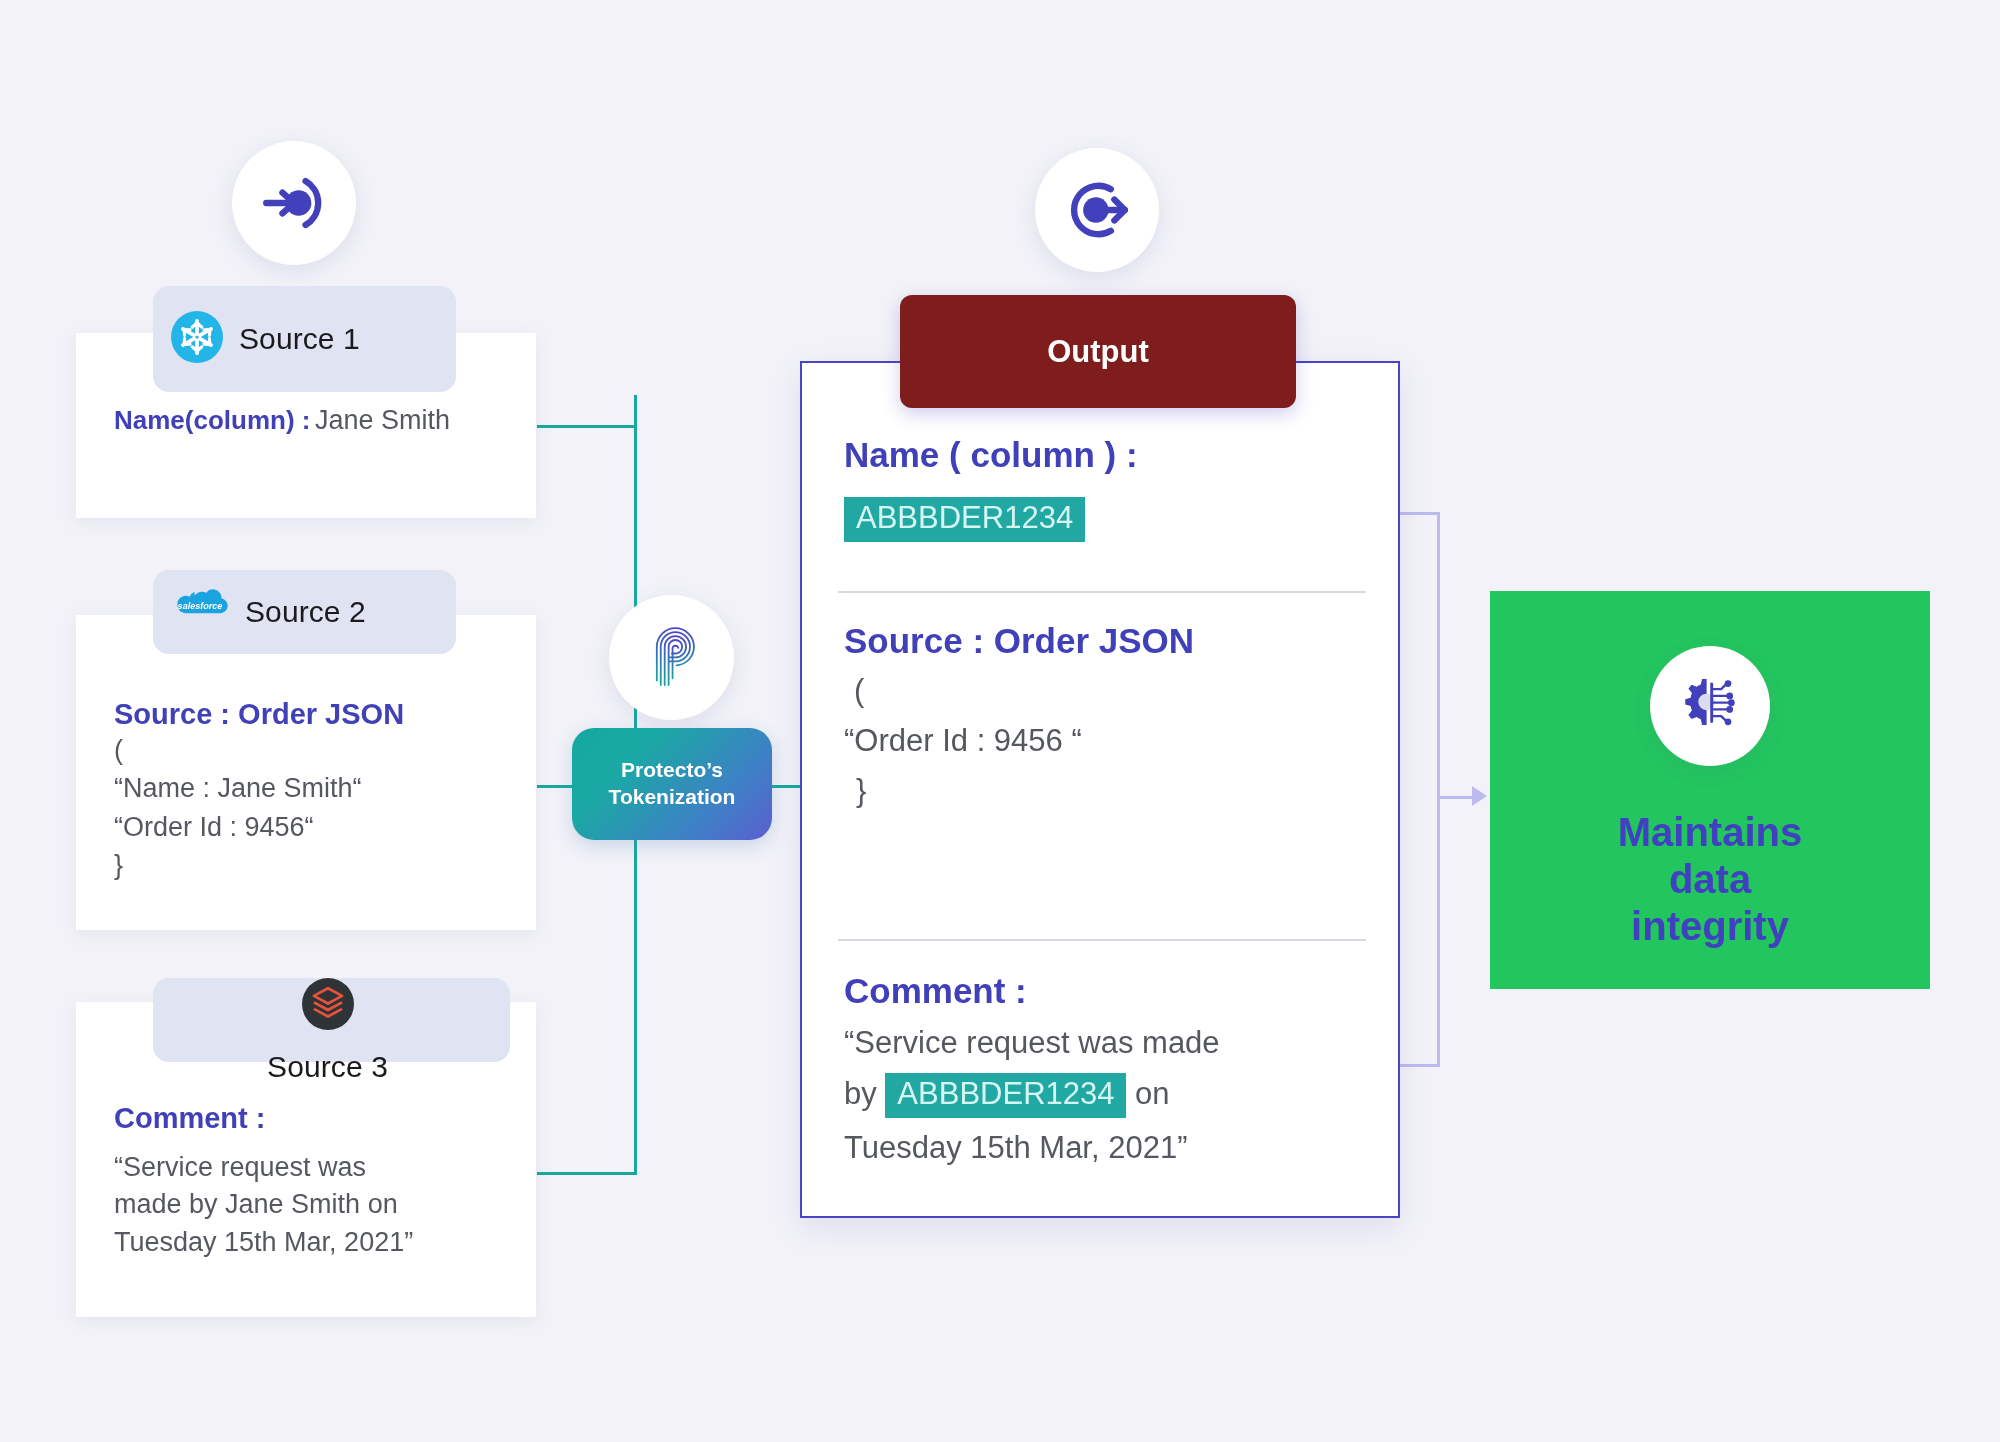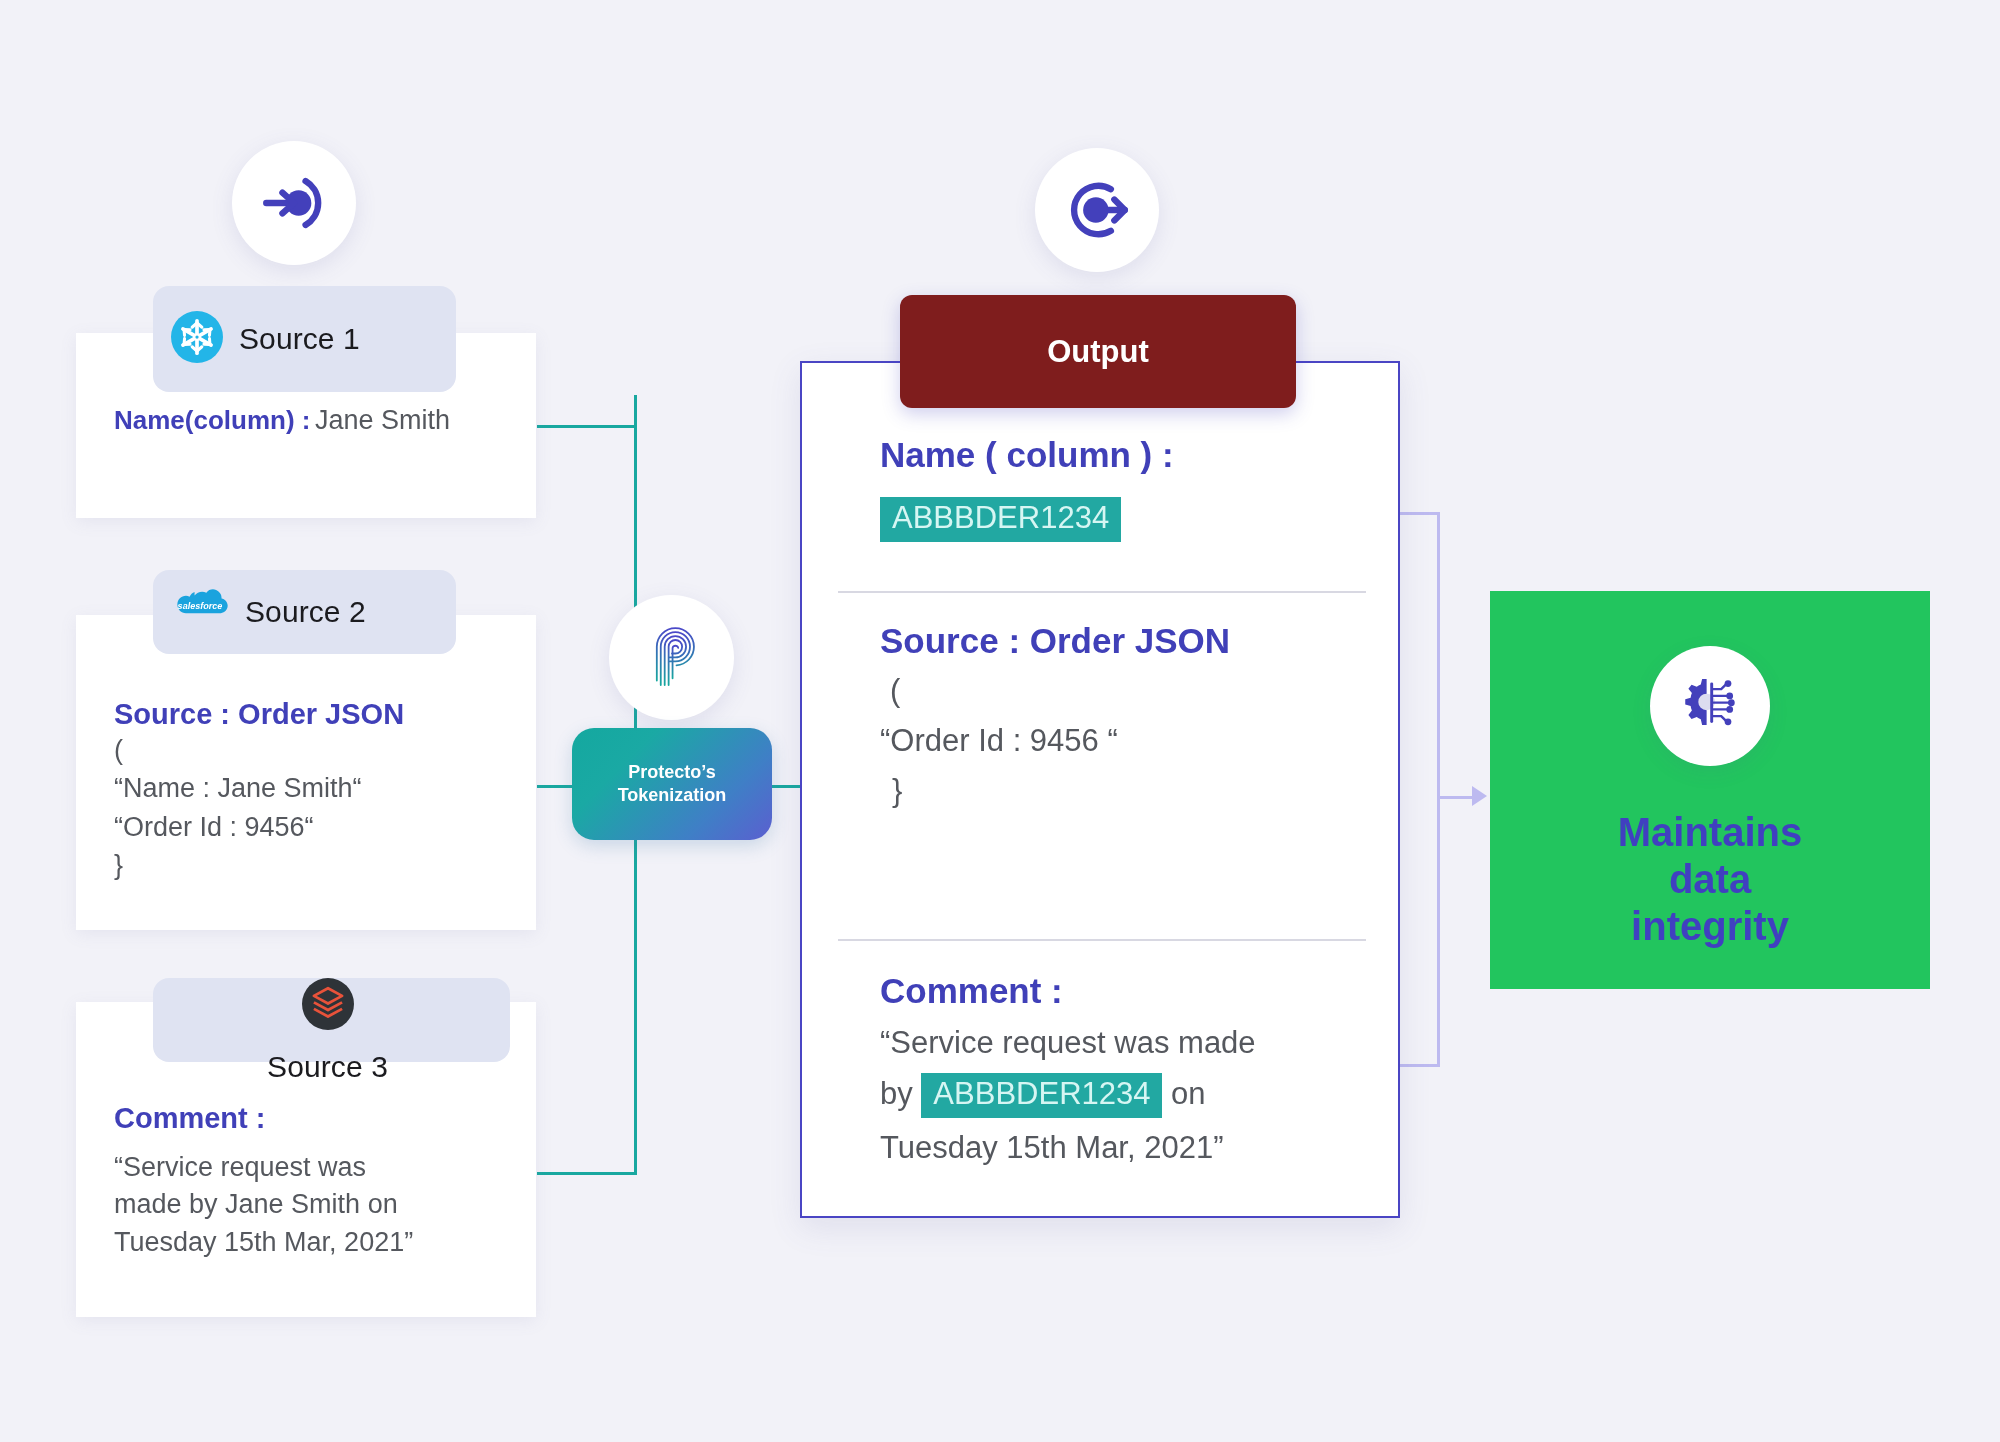--- a/index.html
+++ b/index.html
@@ -5,21 +5,21 @@
   * { box-sizing: border-box; margin: 0; padding: 0; }
   html, body {
     width: 2000px; height: 1442px;
     background: #f2f2f8;
     font-family: "Liberation Sans", sans-serif;
     overflow: hidden;
   }
   #stage { position: relative; width: 2000px; height: 1442px; background: #f2f2f8; }
 
   
-  .abs { position: absolute; margin-left: 36px; }
+  .abs { position: absolute; }
 
   .circle-badge {
     position: absolute;
     background: #ffffff;
     border-radius: 50%;
     box-shadow: 0 6px 22px rgba(90,90,160,0.13);
     display: flex; align-items: center; justify-content: center;
   }
 
   
@@ -66,21 +66,21 @@
 
   
   .token-pill {
     position: absolute;
     border-radius: 22px;
     background: linear-gradient(135deg, #14a89f 0%, #1aa9a4 28%, #3f7fc6 72%, #5b5fd0 100%);
     display: flex; align-items: center; justify-content: center;
     box-shadow: 0 6px 18px rgba(60,120,170,0.22);
   }
   .token-pill span {
-    color: #ffffff; font-size: 18px; font-weight: 700;
+    color: #ffffff; font-size: 21px; font-weight: 700;
     text-align: center; line-height: 1.28;
   }
 
   
   .out-panel {
     position: absolute;
     background: #ffffff;
     border: 2px solid #4a45c4;
     box-shadow: 0 10px 30px rgba(90,90,160,0.12);
   }

